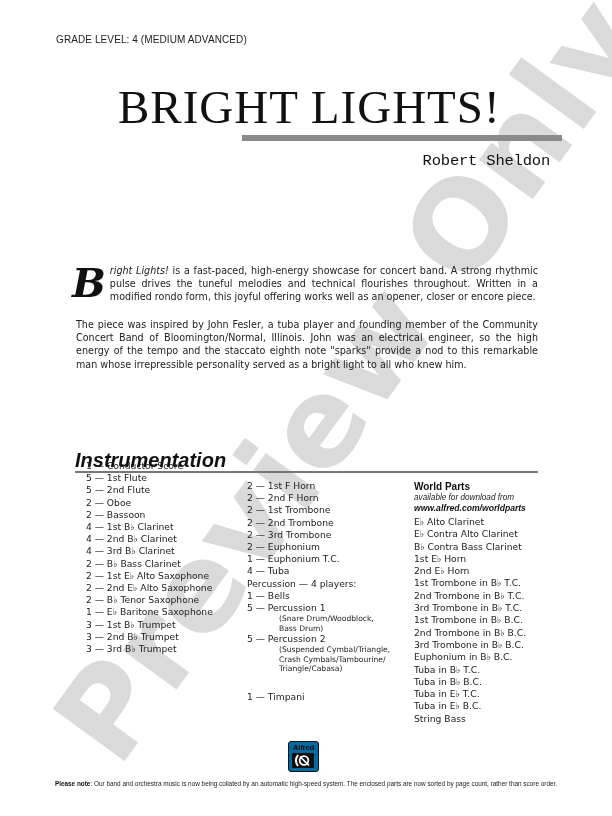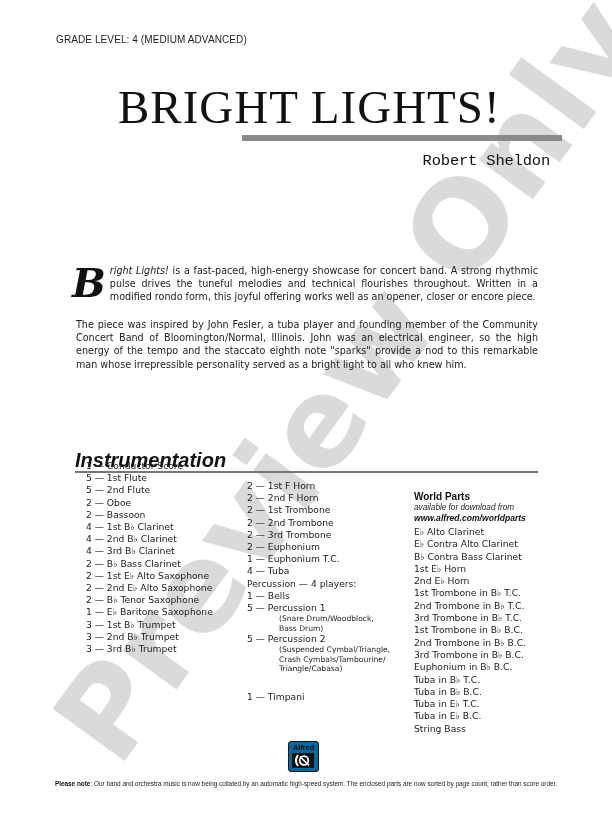--- a/index.html
+++ b/index.html
@@ -18,21 +18,21 @@
   .dropcap { float: left; font-family: "DejaVu Serif", serif; font-style: italic; font-size: 40px; line-height: 34px; margin: 2px 4px 0 -4px; font-weight: bold; color: #111; }
   .intro em { font-style: italic; }
   .para2 { left: 76px; top: 318px; width: 462px; font-size: 9.6px; line-height: 13.2px; color: #222; text-align: justify; }
 
   .inst-heading { left: 75px; top: 449px; font-family: "Liberation Sans", sans-serif; font-weight: bold; font-size: 20px; color: #111; font-style: italic; }
   .inst-rule { left: 75px; top: 471px; width: 463px; height: 1.5px; background: #777; }
 
   .col { font-size: 9.2px; line-height: 12.2px; color: #222; white-space: nowrap; }
   .col1 { left: 86px; top: 460px; }
   .col2 { left: 247px; top: 480px; }
-  .col3 { left: 414px; top: 491px; }
+  .col3 { left: 414px; top: 481px; }
   .sub { font-size: 7.6px; line-height: 9.4px; padding-left: 32px; color: #222; }
   .perc-head { margin-top: 0; }
   .wp-title { font-family: "Liberation Sans", sans-serif; font-weight: bold; font-size: 10px; line-height: 12px; color: #111; }
   .wp-avail { font-family: "Liberation Sans", sans-serif; font-style: italic; font-size: 8.2px; line-height: 10px; color: #222; }
   .wp-url { font-family: "Liberation Sans", sans-serif; font-style: italic; font-weight: bold; font-size: 8.6px; line-height: 11px; color: #111; margin-bottom: 2px; }
   .wp-item { font-size: 9.2px; line-height: 12.3px; color: #222; }
 
   .logo { left: 288px; top: 741px; width: 31px; height: 31px; border: 1.5px solid #111; border-radius: 3px; background: #0369a1; box-sizing: border-box; }
   .logo-text { position: absolute; left: 0; right: 0; top: 1px; text-align: center; font-family: "Liberation Sans", sans-serif; font-weight: bold; font-size: 8px; line-height: 9px; color: #111; letter-spacing: -0.3px; }
   .logo-mark { position: absolute; left: 3px; top: 11px; width: 22px; height: 15px; background: #111; border-radius: 1px; }

